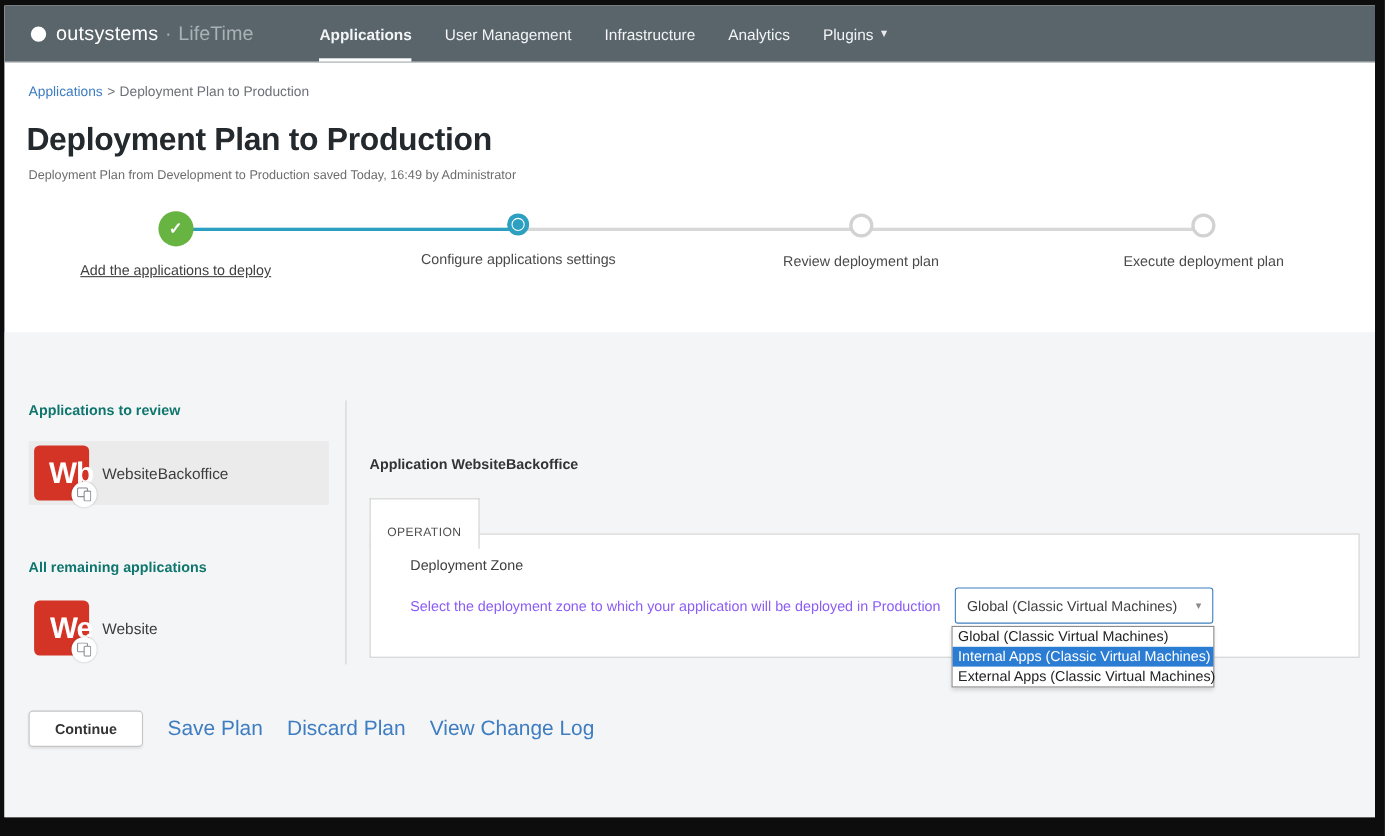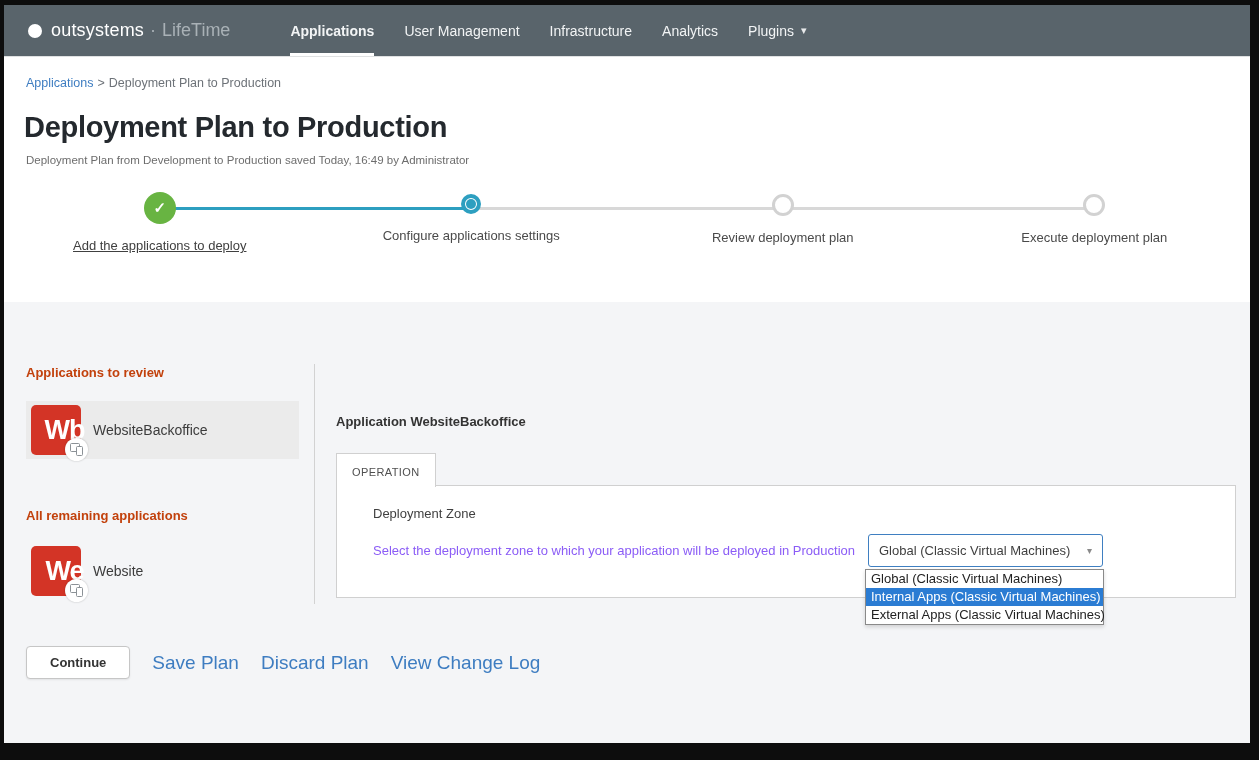--- a/index.html
+++ b/index.html
@@ -42,41 +42,41 @@
   .dot.completed .check { color:#fff; font-size:15px; font-weight:bold; }
   .dot.current { width:20px; height:20px; border:4px solid #2d9fc0; margin-top:3px;
                  display:flex; align-items:center; justify-content:center; }
   .dot.current .inner { width:10px; height:10px; border-radius:50%; background:#2d9fc0; }
   .dot.upcoming { width:22px; height:22px; border:3px solid #d2d2d2; margin-top:3px; }
   .step-label { margin-top:14px; font-size:13px; color:#4a4a4a; }
   .step:first-child .step-label { text-decoration:underline; cursor:pointer; color:#404040; }
 
   
   .workspace { position:absolute; top:297px; left:0; right:0; bottom:0; background:#f4f5f7; }
-  .side-heading { position:absolute; left:22px; font-size:13px; font-weight:bold; color:#c2410c; }
+  .side-heading { position:absolute; left:22px; font-size:13px; font-weight:bold; color:#0f766e; }
   .app-row { position:absolute; left:22px; width:273px; height:58px; display:flex; align-items:center;
              cursor:pointer; }
   .app-row.selected { background:#ebebeb; }
   .app-icon { width:50px; height:50px; border-radius:5px; background:#d33426; margin-left:5px;
               position:relative; display:flex; align-items:center; justify-content:center;padding-left:17px; }
   .app-initials { color:#fff; font-size:27px; font-weight:600; letter-spacing:-1px; }
   .app-badge { position:absolute; right:-7px; bottom:-6px; width:23px; height:23px; border-radius:50%;
                background:#fff; box-shadow:0 0 2px rgba(0,0,0,.25); display:flex; align-items:center; justify-content:center; }
   .app-name { margin-left:12px; font-size:14px; color:#3c3c3c; }
   .v-divider { position:absolute; left:310px; top:62px; height:240px; width:1px; background:#d2d2d2; }
 
   .right-panel { position:absolute; left:332px; top:0; right:14px; height:100%; }
   .toggle { position:absolute; top:58px; left:0; display:flex; border-radius:4px; overflow:hidden;
             height:28px; }
   .toggle-seg { display:flex; align-items:center; padding:0 13px; font-size:13px; color:#fff; cursor:pointer; }
   .toggle-seg.on { background:#4a4a4a; }
   .toggle-seg.off { background:#9b9b9b; }
   .app-heading { position:absolute; top:112px; left:0; font-size:13px; font-weight:bold; color:#333; }
   .op-tab { position:absolute; top:151px; left:0; z-index:2; background:#fff; font-size:11px;
-            color:#4f4f4f; letter-spacing:.4px; padding:12px 15px 9px; border:1px solid #d0d0d0;
+            color:#4f4f4f; letter-spacing:.4px; padding:24px 15px 9px; border:1px solid #d0d0d0;
             border-bottom:none; cursor:pointer; }
   .op-box { position:absolute; top:183px; left:0; right:0; height:113px; background:#fff;
             border:1px solid #d0d0d0; }
   .zone-label { position:absolute; left:36px; top:20px; font-size:13px; color:#3f3f3f; }
   .zone-desc  { position:absolute; left:36px; top:57px; font-size:13px; color:#8b5cf6; }
   .select-wrap { position:absolute; left:531px; top:48px; width:235px; }
   .select { height:33px; border:1px solid #3f7fc1; border-radius:3px; background:#fff;
             display:flex; align-items:center; justify-content:space-between; padding:0 10px;
             font-size:13px; color:#3f3f3f; cursor:pointer; }
   .select-caret { color:#8a8a8a; font-size:10px; }

